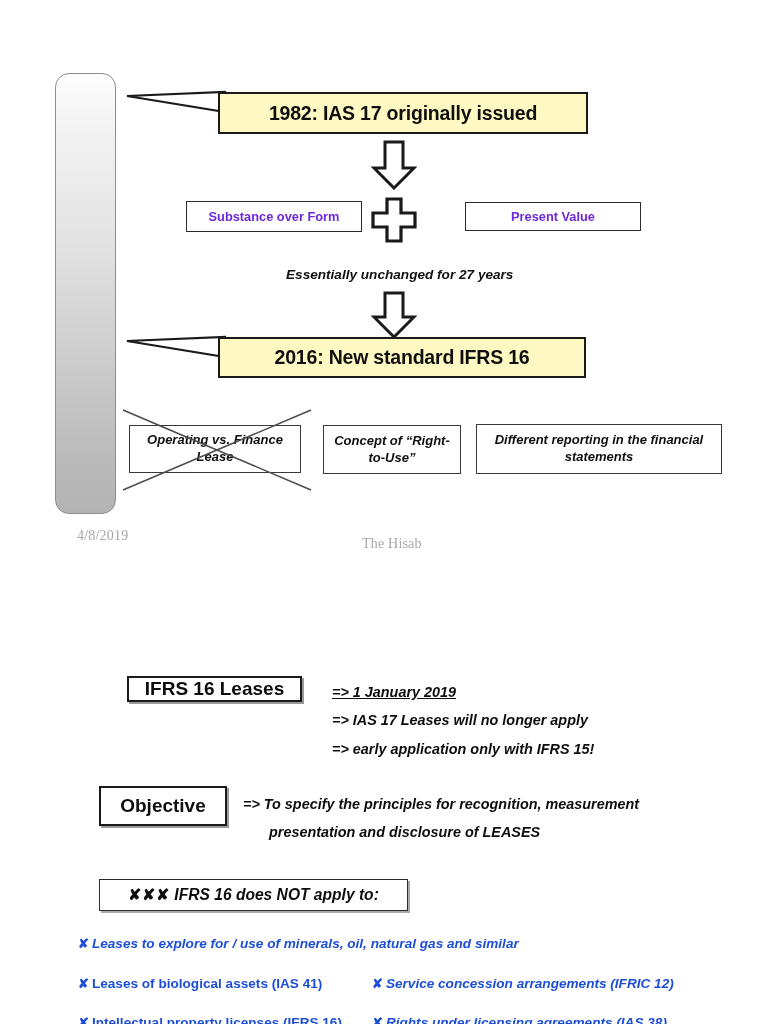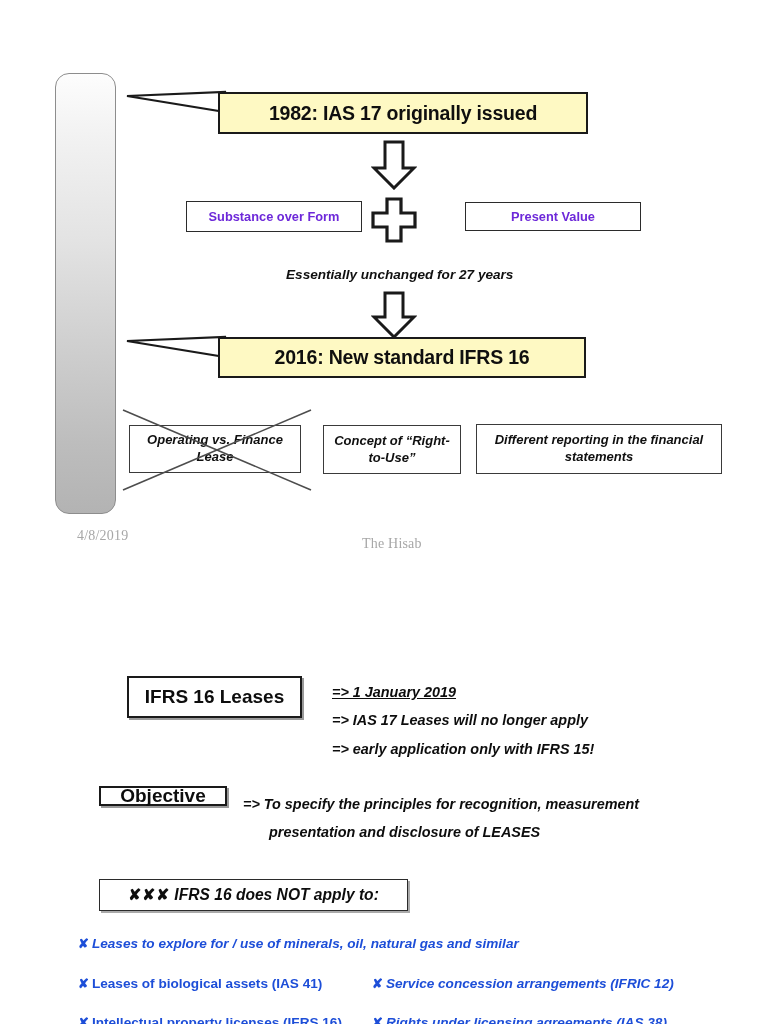--- a/index.html
+++ b/index.html
@@ -176,22 +176,22 @@
     background: #ffffff;
     box-sizing: border-box;
     display: flex;
     align-items: center;
     justify-content: center;
     font-weight: bold;
     font-size: 19px;
     color: #0d0d0d;
     box-shadow: 2px 2px 0 0 #9a9a9a;
   }
-  #box-ifrs16 { left: 127px; top: 116px; width: 175px; height: 42px; }
-  #box-objective { left: 99px; top: 226px; width: 128px; height: 20px; }
+  #box-ifrs16 { left: 127px; top: 116px; width: 175px; height: 26px; }
+  #box-objective { left: 99px; top: 226px; width: 128px; height: 40px; }
 
   .note-line {
     position: absolute;
     font-style: italic;
     font-weight: bold;
     font-size: 14.4px;
     color: #0d0d0d;
     white-space: nowrap;
   }
   #note-1 { left: 332px; top: 124px; text-decoration: underline; }

